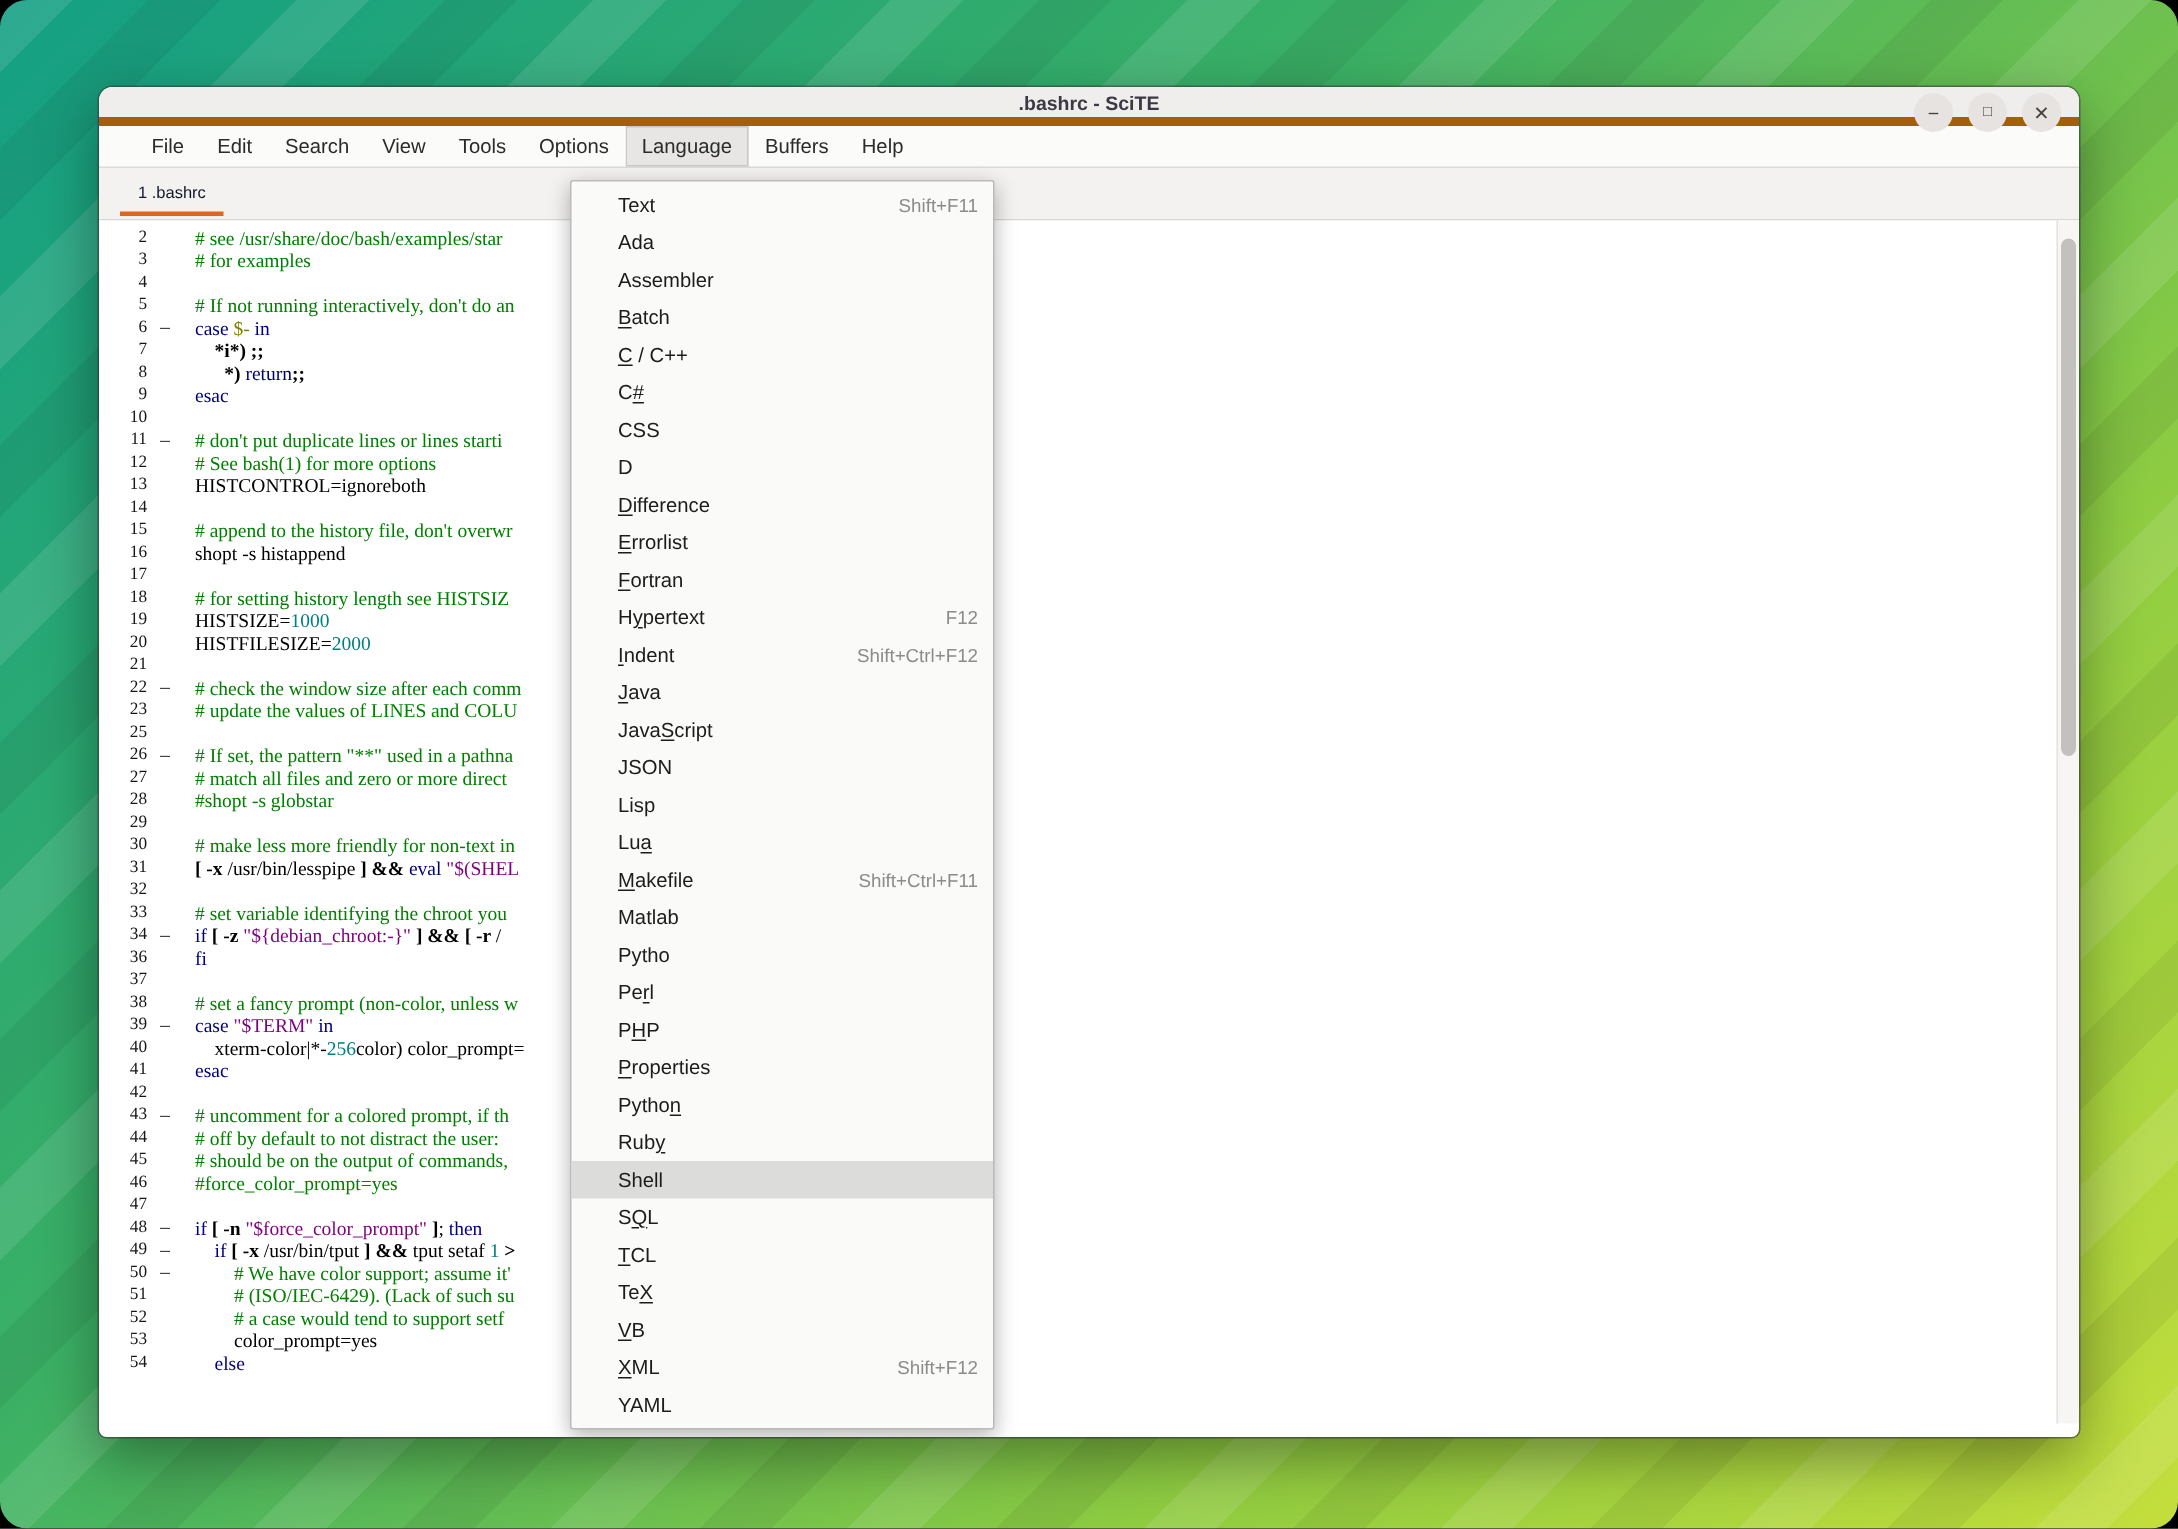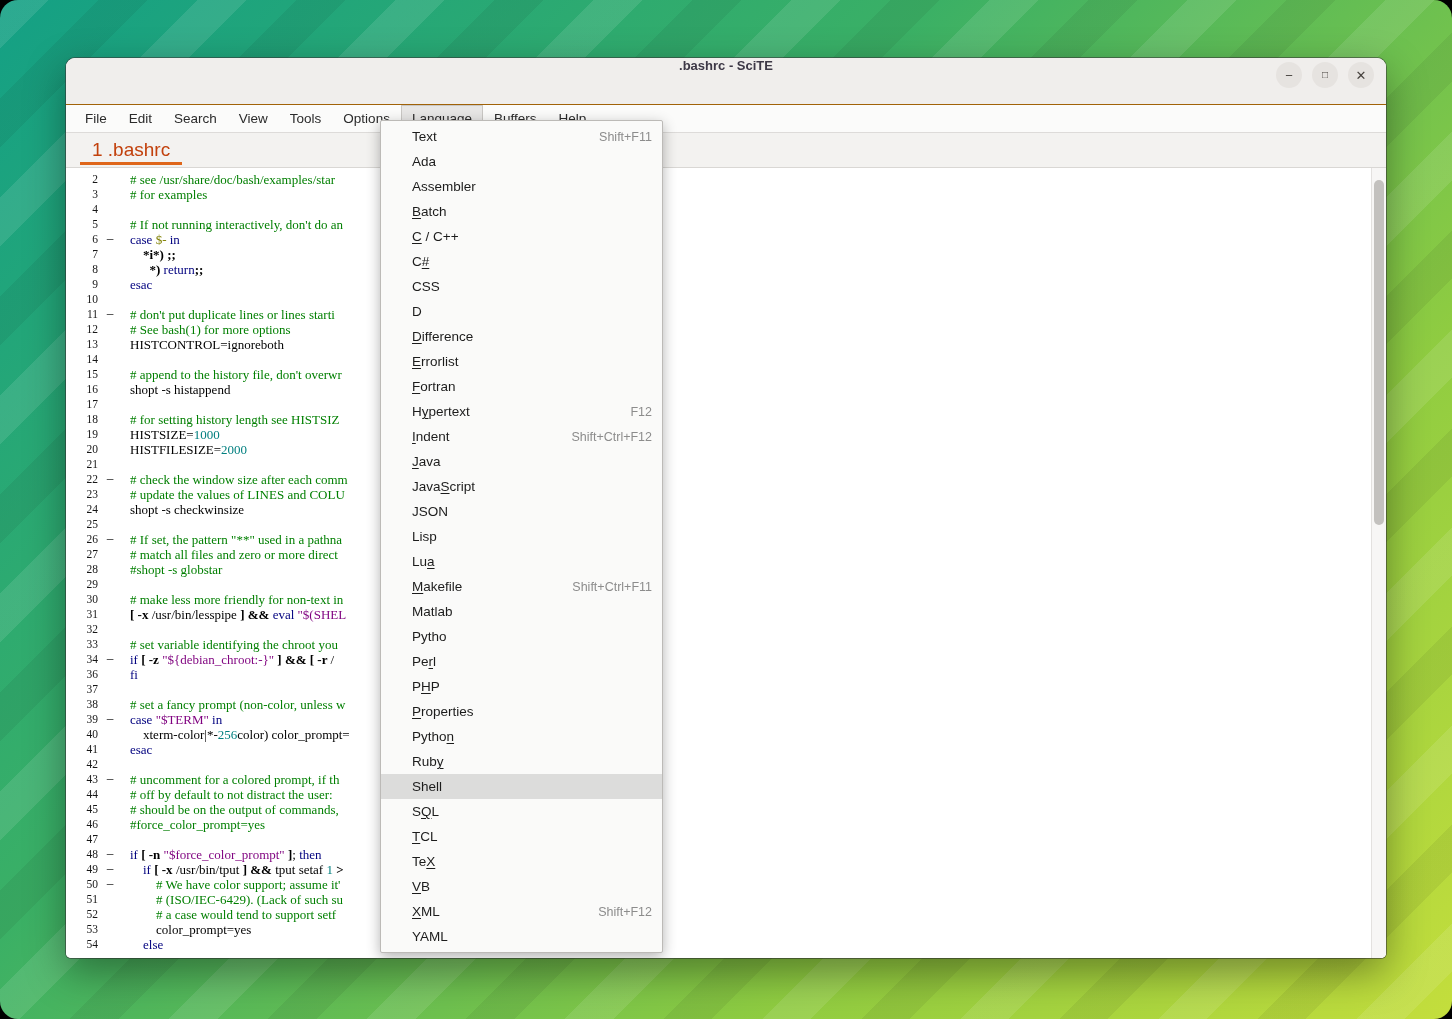--- a/index.html
+++ b/index.html
@@ -11,37 +11,37 @@
         rgba(255,255,255,0.10) 0 34px,
         rgba(255,255,255,0.00) 34px 70px,
         rgba(0,0,0,0.06) 70px 104px,
         rgba(255,255,255,0.00) 104px 140px),
       linear-gradient(135deg, #14A085 0%, #3BB065 38%, #8FCC41 72%, #C4DE3C 100%);
   }
   .window { position:absolute; left:66px; top:58px; width:1320px; height:900px;
     background:#fff; border-radius:9px 9px 5px 5px; overflow:hidden;
     box-shadow:0 14px 40px rgba(0,0,0,0.38), 0 0 0 1px rgba(60,60,60,0.55); }
   
-  .titlebar { height:47px; background:var(--titlebar); border-bottom:1px solid #a16207;
-    position:relative; display:flex; justify-content:center; }
+  .titlebar { height:26px; background:var(--titlebar); border-bottom:6px solid #a16207;
+    position:relative; display:flex; align-items:center; justify-content:center; }
   .title { font-weight:bold; font-size:13px; color:#3D3846; }
   .controls { position:absolute; right:12px; top:4px; display:flex; gap:10px; }
   .ctrl { width:26px; height:26px; border-radius:50%; background:#E6E3E0; color:#47423E;
     display:flex; align-items:center; justify-content:center; font-size:13px; line-height:1; }
   .ctrl.max span { font-size:10px; }
   
   .menubar { height:28px; background:#FBFBFA; border-bottom:1px solid #DDDBD9;
-    display:flex; align-items:stretch; padding-left:8px; font-size:13.5px; color:#2B2B2B; }
+    display:flex; align-items:stretch; padding-left:24px; font-size:13.5px; color:#2B2B2B; }
   .menu-item { padding:0 11px; display:flex; align-items:center; cursor:default; }
   .menu-item.active { background:#E7E6E5; box-shadow:inset 0 0 0 1px #C9C7C4; }
   
   .tabbar { height:35px; background:#F3F2F0; border-bottom:1px solid #D9D7D4;
     display:flex; align-items:stretch; padding-left:12px; }
   .tab { position:relative; padding:0 14px; display:flex; align-items:center;
-    font-size:19px; color:#c2410c; }
+    font-size:11px; color:#0f172a; }
   .tab.active::after { content:""; position:absolute; left:2px; right:2px; bottom:2px;
     height:3px; background:var(--accent); }
   
   .editor { position:relative; height:802px; background:#fff; }
   .lines { position:absolute; top:4px; left:0; right:15px; }
   .code-row { display:grid; grid-template-columns:36px 16px 1fr; height:15px; line-height:15px; }
   .ln { text-align:right; font-family:"Liberation Serif", serif; font-size:11.5px; color:#161616; padding-right:4px; }
   .fold { text-align:center; font-size:12px; color:#444; line-height:14px; }
   .code { font-family:"Liberation Serif", serif; font-size:13px; white-space:pre;
     color:#000; padding-left:12px; }
@@ -210,25 +210,20 @@
             <span class="ln">22</span>
             <span class="fold">–</span>
             <span class="code"><span class="sy-c"># check the window size after each comm</span></span>
           </div>
           <div class="code-row">
             <span class="ln">23</span>
             <span class="fold"></span>
             <span class="code"><span class="sy-c"># update the values of LINES and COLU</span></span>
           </div>
           <div class="code-row">
-            <span class="ln">24</span>
-            <span class="fold"></span>
-            <span class="code"><span class="sy-d">shopt -s checkwinsize</span></span>
-          </div>
-          <div class="code-row">
             <span class="ln">25</span>
             <span class="fold"></span>
             <span class="code"></span>
           </div>
           <div class="code-row">
             <span class="ln">26</span>
             <span class="fold">–</span>
             <span class="code"><span class="sy-c"># If set, the pattern "**" used in a pathna</span></span>
           </div>
           <div class="code-row">

